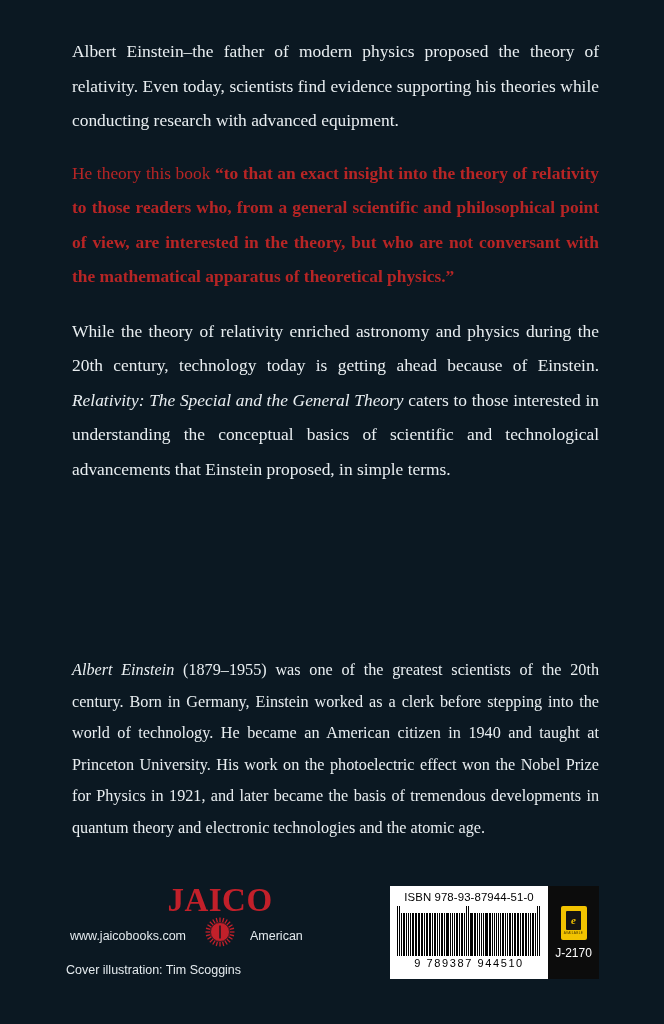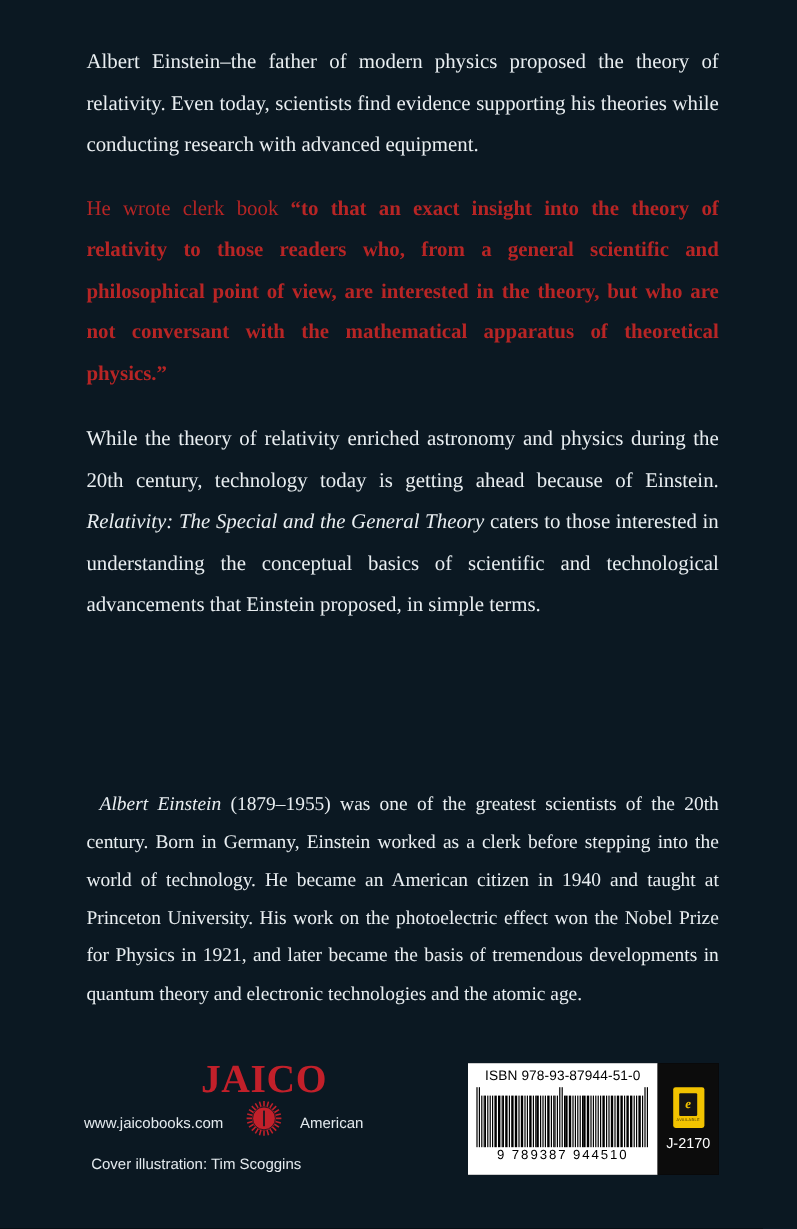--- a/index.html
+++ b/index.html
@@ -36,21 +36,21 @@
   .para:last-child { margin-bottom: 0; }
 
   .para-quote {
     color: #b72525;
     margin-bottom: 20px;
   }
   .para-quote .lead { font-weight: normal; }
   .para-quote .quoted { font-weight: bold; }
 
   .italic-title { font-style: italic; }
-  .name-italic { font-style: italic; margin-left: 11px; }
+  .name-italic { font-style: italic; }
 
   
   .bio {
     position: absolute;
     left: 72px;
     top: 655px;
     width: 527px;
   }
   .bio .para {
     font-size: 16.2px;
@@ -91,21 +91,21 @@
     align-items: baseline;
     margin-top: 9px;
     font-family: "Liberation Sans", sans-serif;
     font-size: 12.5px;
     color: #e4eaee;
     gap: 48px;
   }
   .meta-site { width: 132px; }
   .credit {
     position: absolute;
-    left: 76px;
+    left: 66px;
     top: 963px;
     font-family: "Liberation Sans", sans-serif;
     font-size: 12.5px;
     color: #e4eaee;
   }
 
   
   .barcode-block {
     position: absolute;
     left: 390px;
@@ -201,21 +201,21 @@
 </style>
 </head>
 <body>
 
 <div class="cover">
 
   <div class="blurb">
 
     <p class="para">Albert Einstein–the father of modern physics proposed the theory of relativity. Even today, scientists find evidence supporting his theories while conducting research with advanced equipment.</p>
 
-    <p class="para para-quote"><span class="lead">He wrote clerk book </span><span class="quoted">“to that an exact insight into the theory of relativity to those readers who, from a general scientific and philosophical point of view, are interested in the theory, but who are not conversant with the mathematical apparatus of theoretical physics.”</span></p>
+    <p class="para para-quote"><span class="lead">He theory this book </span><span class="quoted">“to that an exact insight into the theory of relativity to those readers who, from a general scientific and philosophical point of view, are interested in the theory, but who are not conversant with the mathematical apparatus of theoretical physics.”</span></p>
 
     <p class="para"><span>While the theory of relativity enriched astronomy and physics during the 20th century, technology today is getting ahead because of Einstein. </span><span class="italic-title">Relativity: The Special and the General Theory</span><span> caters to those interested in understanding the conceptual basics of scientific and technological advancements that Einstein proposed, in simple terms.</span></p>
 
   </div>
 
   <div class="bio">
     <p class="para"><span class="name-italic">Albert Einstein</span><span> (1879–1955) was one of the greatest scientists of the 20th century. Born in Germany, Einstein worked as a clerk before stepping into the world of technology. He became an American citizen in 1940 and taught at Princeton University.  His work on the photoelectric effect won the Nobel Prize for Physics in 1921, and later became the basis of tremendous developments in quantum theory and electronic technologies and the atomic age.</span></p>
   </div>
 
   <div class="publisher">

